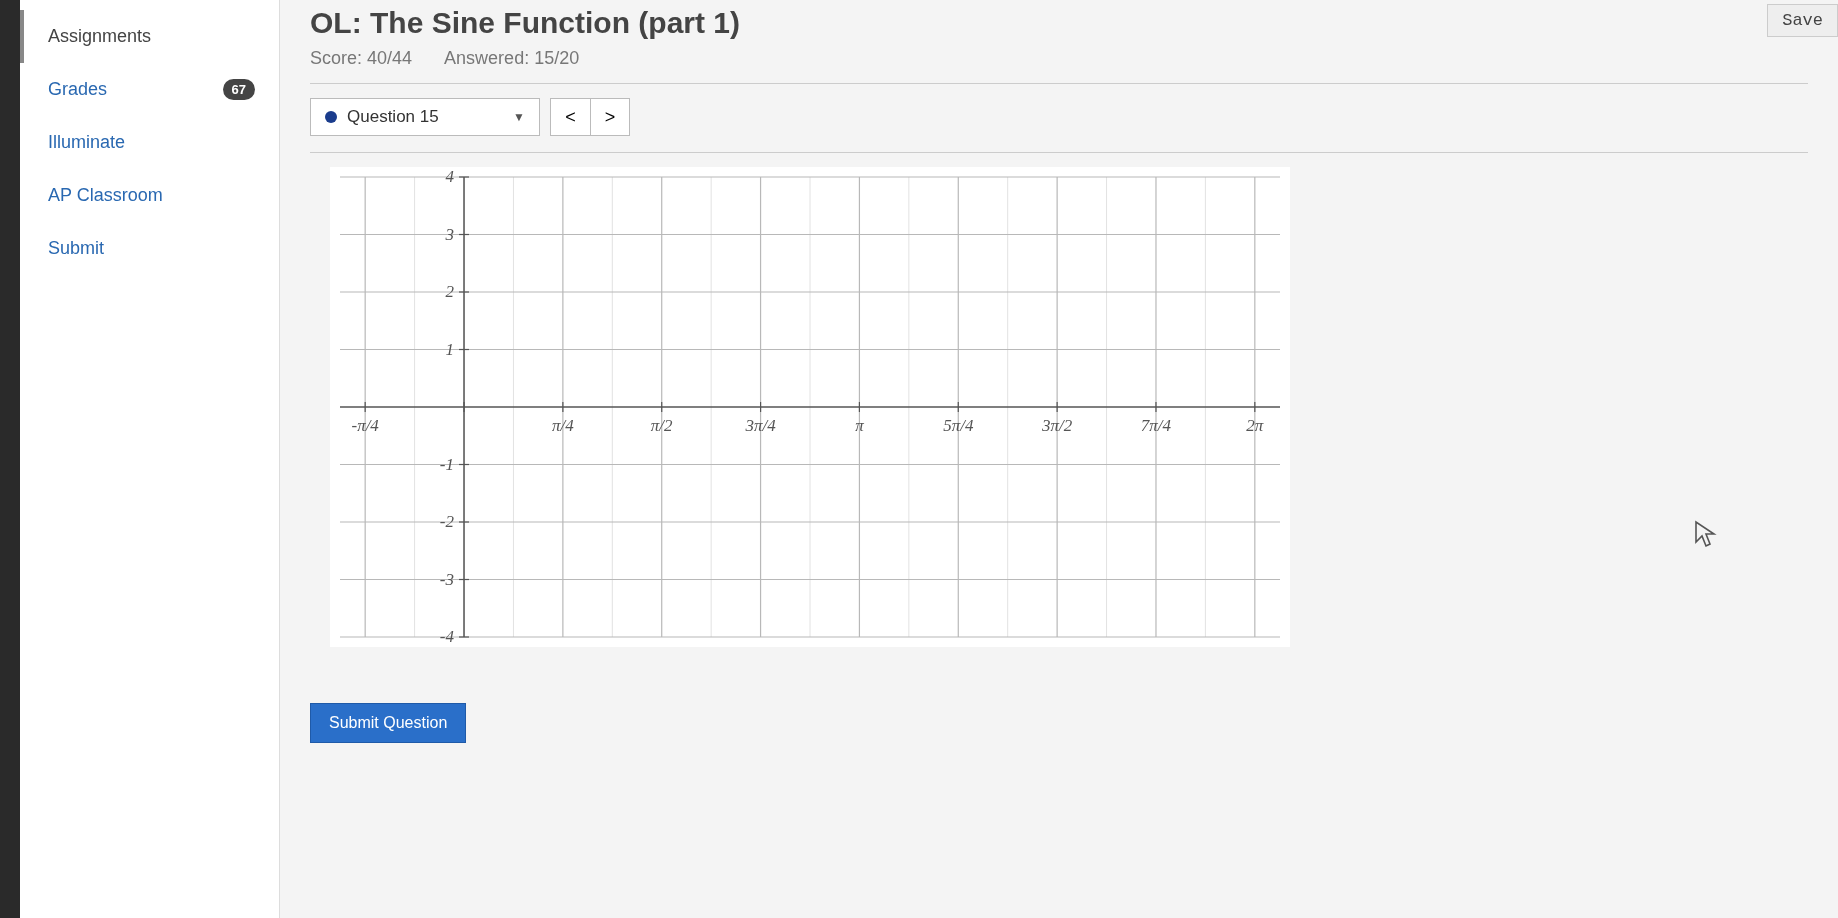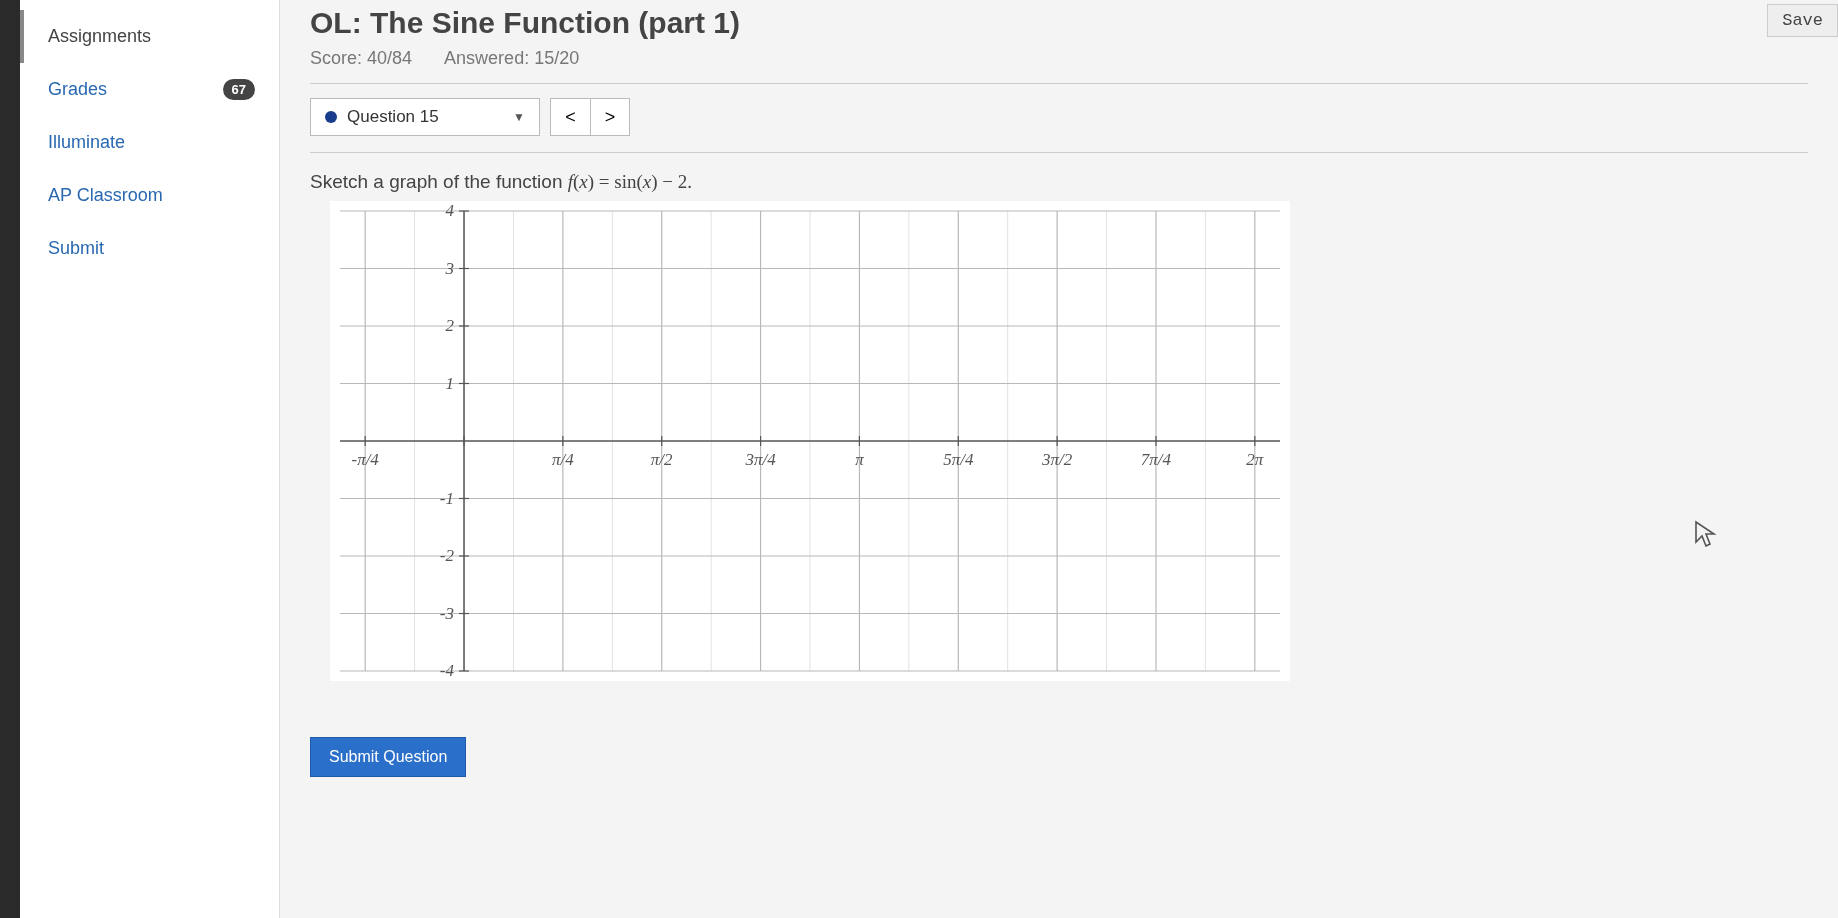--- a/index.html
+++ b/index.html
@@ -164,44 +164,40 @@
   <div class="side-item">
     <span>Submit</span>
   </div>
 </nav>
 
 <main class="main">
   <button class="save-btn">Save</button>
 
   <h1 class="title">OL: The Sine Function (part 1)</h1>
   <div class="scoreline">
-    <span>Score: 40/84</span>
+    <span>Score: 40/44</span>
     <span>Answered: 15/20</span>
   </div>
   <hr class="sep">
 
   <div class="qnav">
     <div class="qselect">
       <span class="qselect-left">
         <span class="dot"></span>
         <span>Question 15</span>
       </span>
       <span class="caret">▼</span>
     </div>
     <div class="nav-group">
       <button class="navbtn">&lt;</button>
       <button class="navbtn">&gt;</button>
     </div>
   </div>
   <hr class="sep">
 
-  <p class="prompt">
-    <span>Sketch a graph of the function </span>
-    <span class="math"><span>f</span><span class="up">(</span><span>x</span><span class="up">) = sin(</span><span>x</span><span class="up">) − 2.</span></span>
-  </p>
 
   <div class="chart-wrap">
     <svg class="chart" id="chart" width="960" height="480">
         <line x1="35.17205366467611" y1="10" x2="35.17205366467611" y2="470" class="grid-line"></line>
         <line x1="134.0227084058592" y1="10" x2="134.0227084058592" y2="470" class="grid-line"></line>
         <line x1="232.87336314704226" y1="10" x2="232.87336314704226" y2="470" class="grid-line"></line>
         <line x1="331.7240178882254" y1="10" x2="331.7240178882254" y2="470" class="grid-line"></line>
         <line x1="430.57467262940844" y1="10" x2="430.57467262940844" y2="470" class="grid-line"></line>
         <line x1="529.4253273705915" y1="10" x2="529.4253273705915" y2="470" class="grid-line"></line>
         <line x1="628.2759821117745" y1="10" x2="628.2759821117745" y2="470" class="grid-line"></line>

